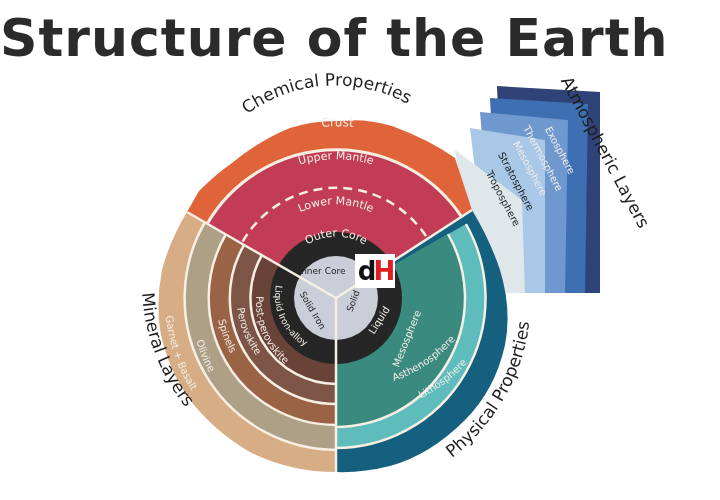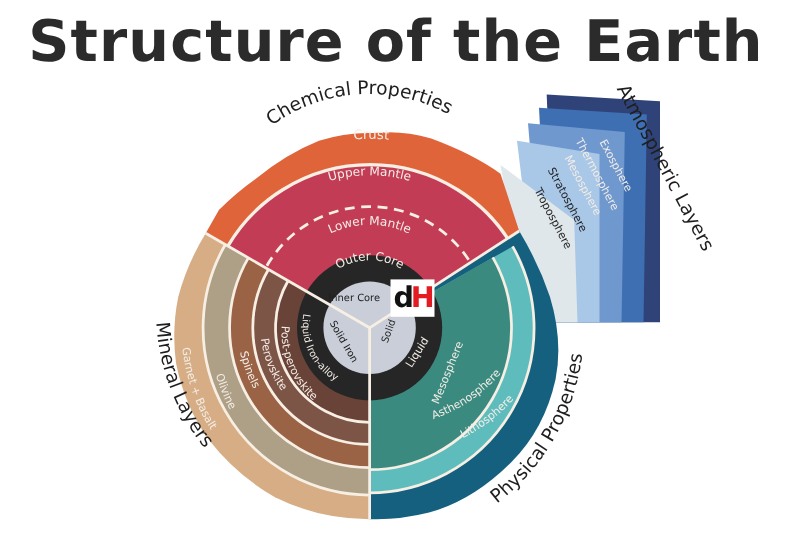--- a/index.html
+++ b/index.html
@@ -1,18 +1,18 @@
 <!DOCTYPE html>
 <html><head>
 <meta charset="utf-8">
 <style>
   html, body { margin: 0; padding: 0; background: #ffffff; }
   body { width: 720px; height: 500px; overflow: hidden; position: relative; font-family: "DejaVu Sans", sans-serif; }
   .title {
-    position: absolute; left: 0; top: 8px; width: 720px; text-align: center;
+    position: absolute; left: 0; top: 8px; width: 720px; text-align: left;
     font-family: "DejaVu Sans", sans-serif; font-weight: bold; font-size: 52px;
     color: #2b2b2b; letter-spacing: 1px;
   }
   svg.diagram { position: absolute; left: 0; top: 0; }
   .lbl-dark { fill: #1e1e1e; font-family: "DejaVu Sans", sans-serif; }
   .lbl-light { fill: #f3ede6; font-family: "DejaVu Sans", sans-serif; }
   .logo {
     position: absolute; left: 355px; top: 254px; width: 40px; height: 34px;
     background: #ffffff; display: flex; align-items: center; justify-content: center;
     font-family: "DejaVu Sans", sans-serif; font-weight: bold; font-size: 26px; letter-spacing: -3px;

